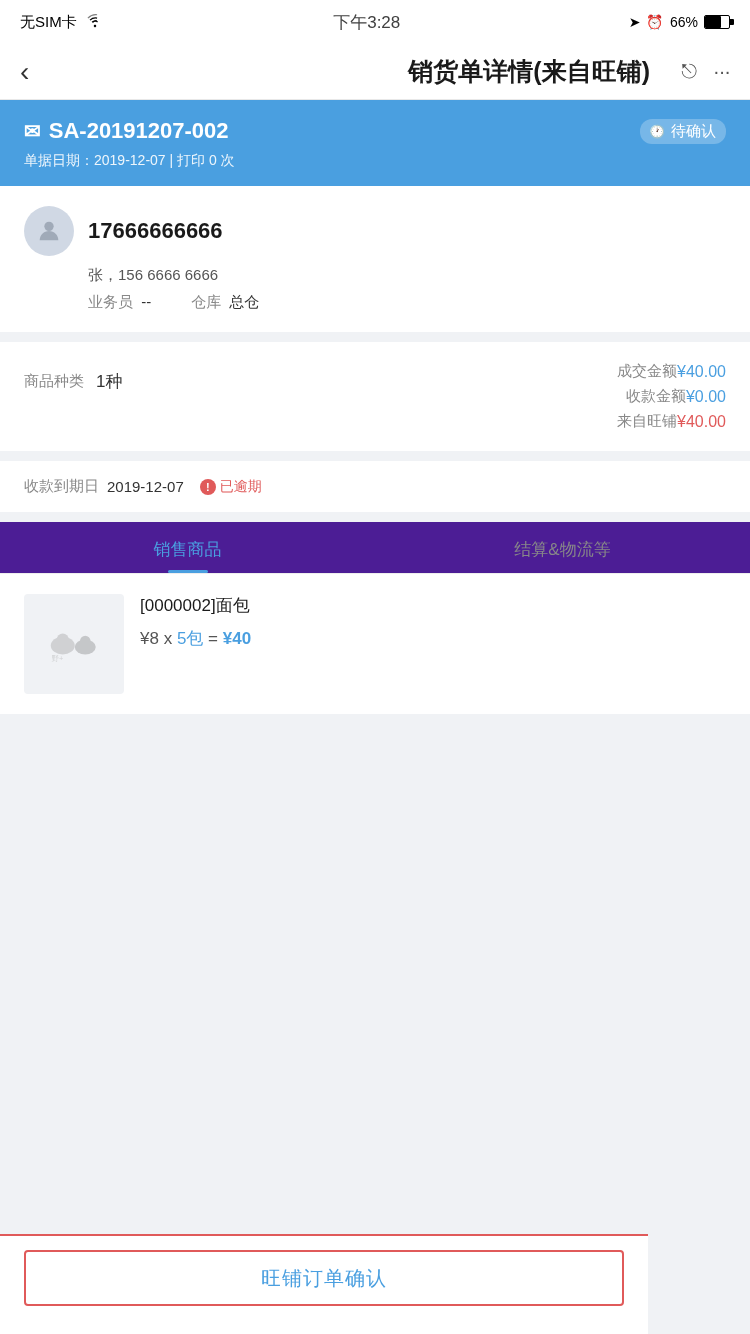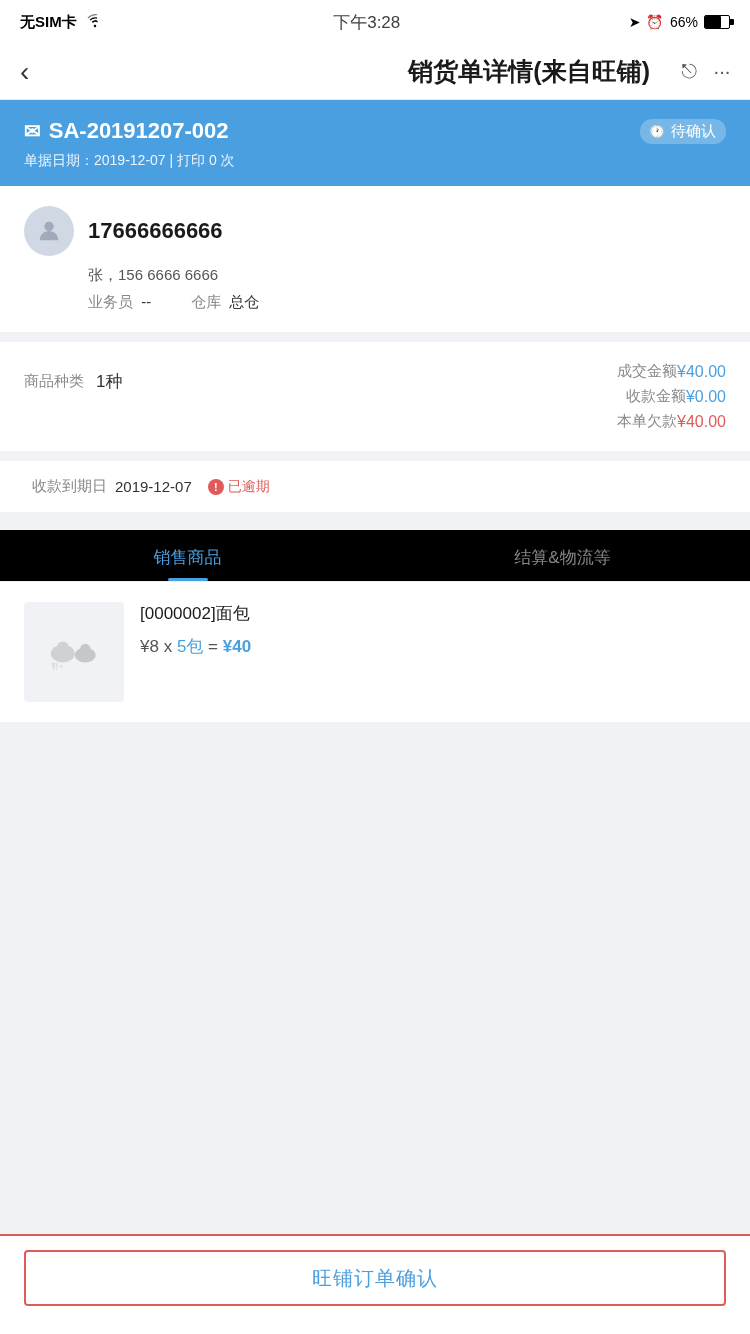--- a/index.html
+++ b/index.html
@@ -17,21 +17,21 @@
       width: 750px;
       height: 44px;
       background: #fff;
       display: flex;
       align-items: center;
       justify-content: space-between;
       padding: 0 20px;
     }
     .status-left {
       font-size: 15px;
-      font-weight: 700;
+      font-weight: 400;
       color: #000;
       display: flex;
       align-items: center;
       gap: 8px;
     }
     .status-center {
       font-size: 17px;
       font-weight: 400;
       color: #404040;
     }
@@ -200,22 +200,22 @@
     .amount-value {
       font-size: 16px;
       font-weight: 500;
     }
     .amount-value.blue { color: #4a9fe0; }
     .amount-value.red { color: #e05a5a; }
 
     
     .due-section {
       background: #fff;
-      margin-bottom: 18px;
-      padding: 16px 32px;
+      margin-bottom: 10px;
+      padding: 16px 24px;
       display: flex;
       align-items: center;
       gap: 8px;
     }
     .due-label { font-size: 15px; color: #888; }
     .due-date { font-size: 15px; color: #333; margin-right: 8px; }
     .overdue-badge {
       display: flex;
       align-items: center;
       gap: 4px;
@@ -230,21 +230,21 @@
       display: flex;
       align-items: center;
       justify-content: center;
       color: #fff;
       font-size: 11px;
       font-weight: 700;
     }
 
     
     .tabs-section {
-      background: #000000;
+      background: #4c1d95;
       margin-bottom: 8px;
     }
     .tabs-header {
       display: flex;
       border-bottom: 1px solid #eee;
     }
     .tab-item {
       flex: 1;
       text-align: center;
       padding: 16px 0 12px;
@@ -304,21 +304,21 @@
     .spacer {
       height: 120px;
       background: #f0f2f5;
     }
 
     
     .bottom-bar {
       position: fixed;
       bottom: 0;
       left: 0;
-      width: 750px;
+      width: 648px;
       background: #fff;
       padding: 14px 24px 28px;
       border-top: 2px solid #e05a5a;
     }
     .confirm-btn {
       width: 100%;
       height: 56px;
       background: #fff;
       border: 2px solid #e05a5a;
       border-radius: 4px;
@@ -414,21 +414,21 @@
     <div class="summary-right">
       <div class="amount-row">
         <span class="amount-label">成交金额</span>
         <span class="amount-value blue">¥40.00</span>
       </div>
       <div class="amount-row">
         <span class="amount-label">收款金额</span>
         <span class="amount-value blue">¥0.00</span>
       </div>
       <div class="amount-row">
-        <span class="amount-label">本单欠款</span>
+        <span class="amount-label">来自旺铺</span>
         <span class="amount-value red">¥40.00</span>
       </div>
     </div>
   </div>
 </div>
 
 <div class="due-section">
   <span class="due-label">收款到期日</span>
   <span class="due-date">2019-12-07</span>
   <div class="overdue-badge">

